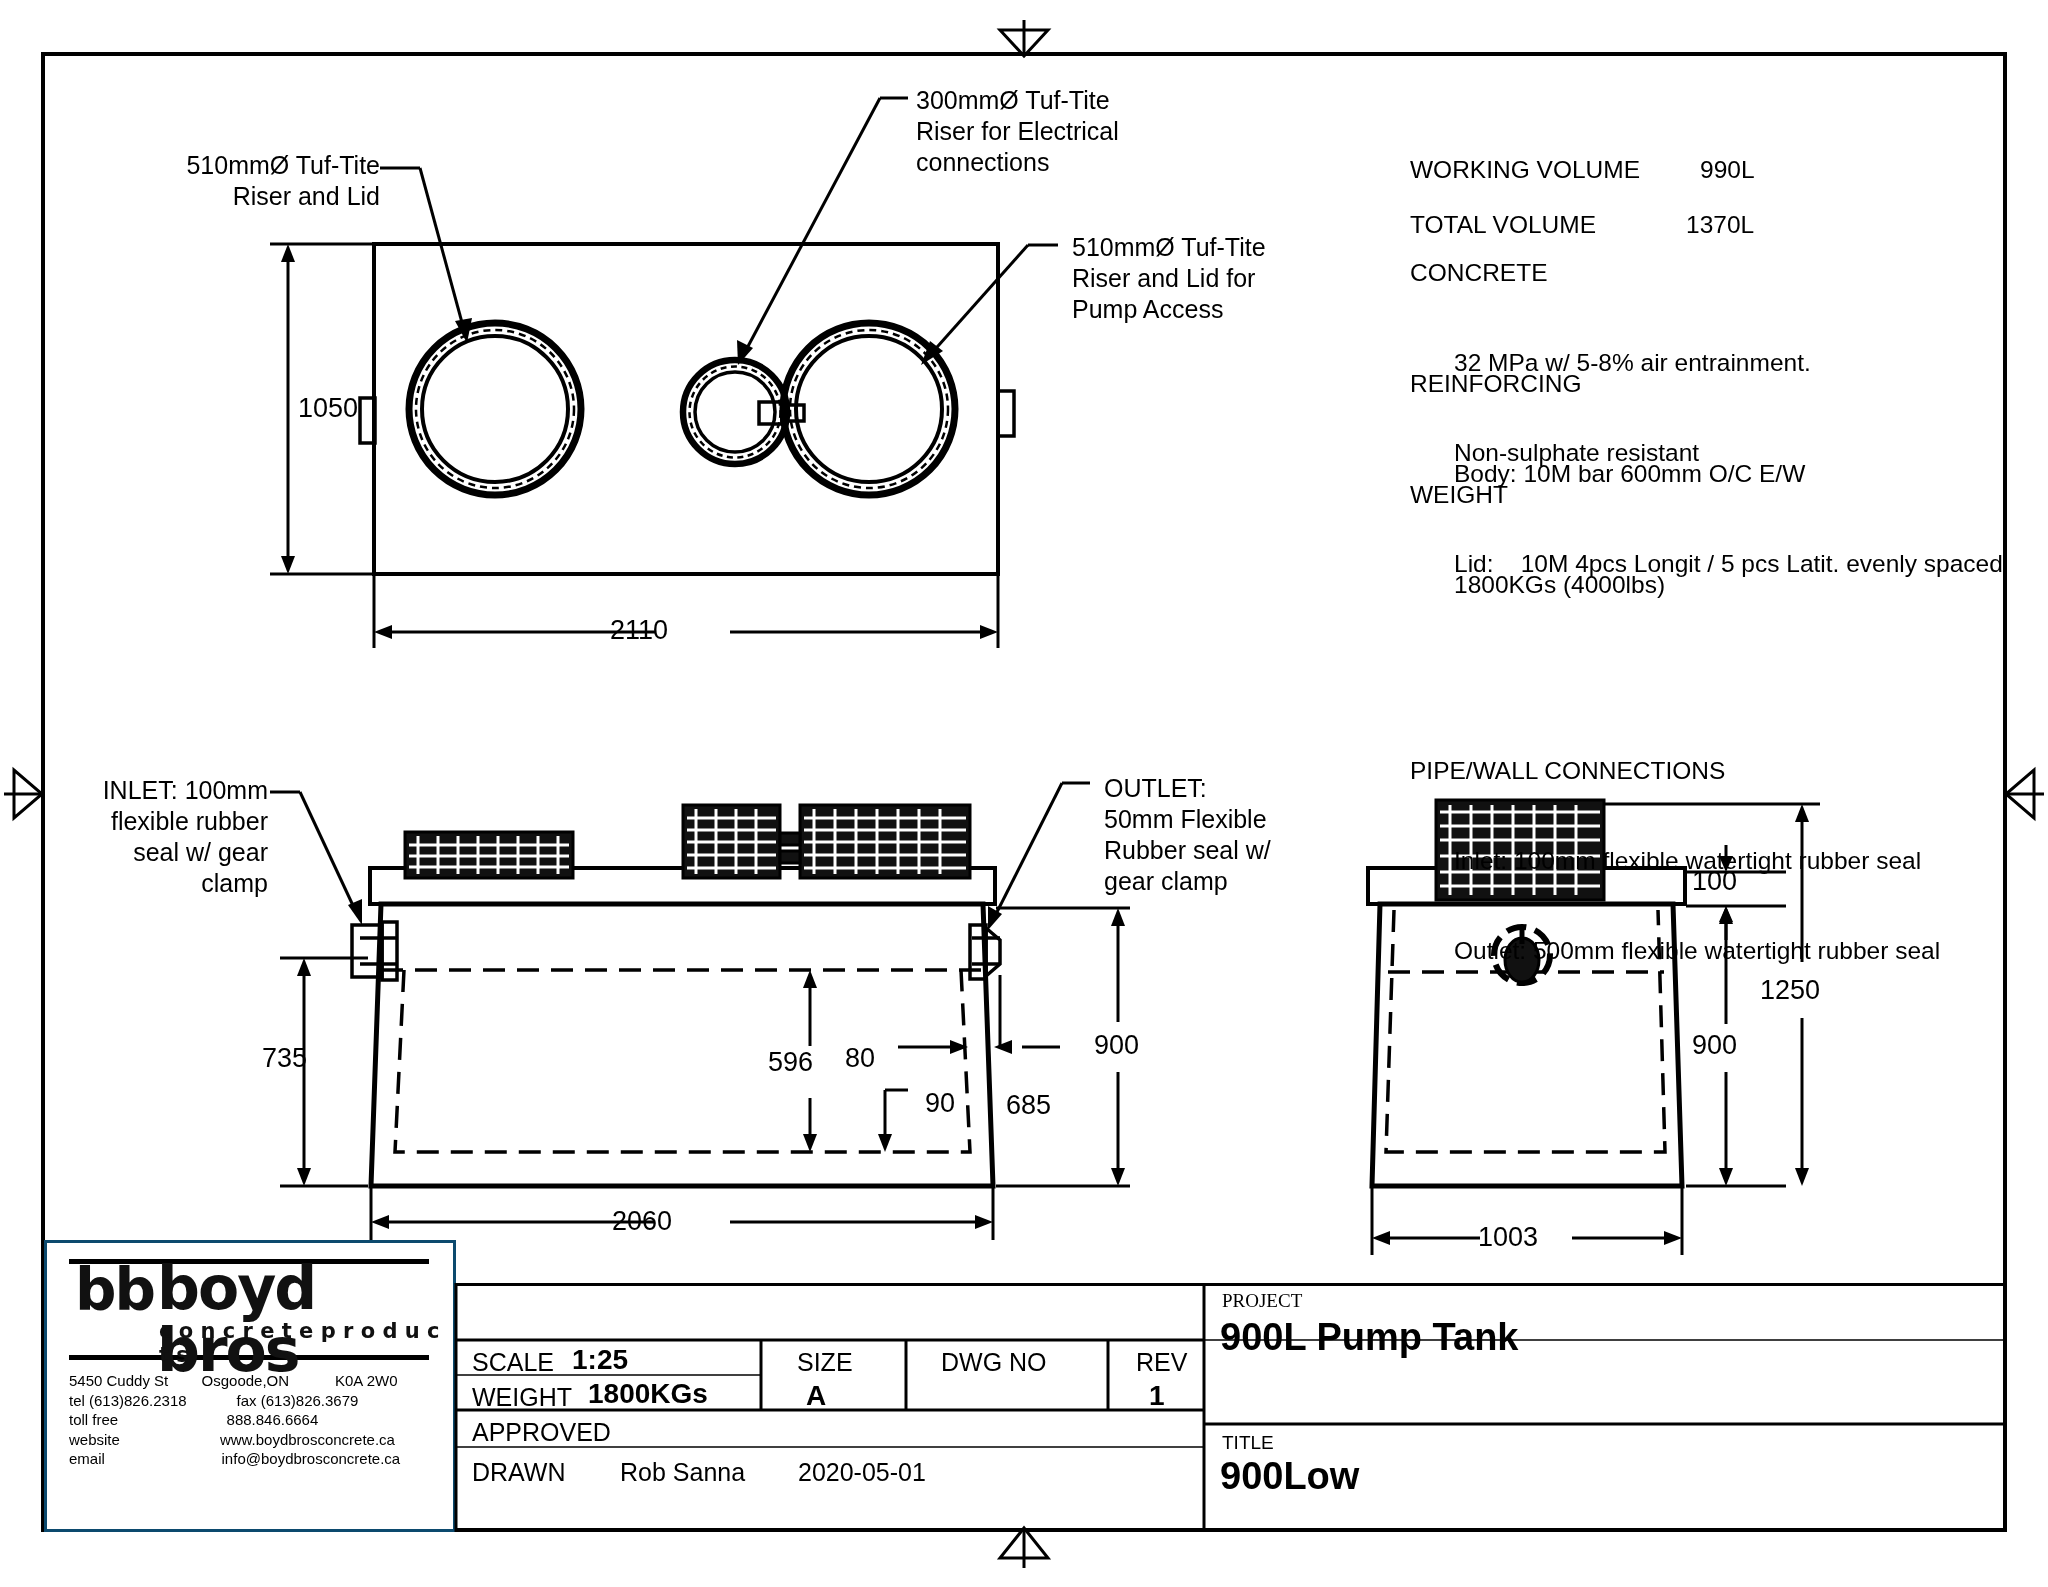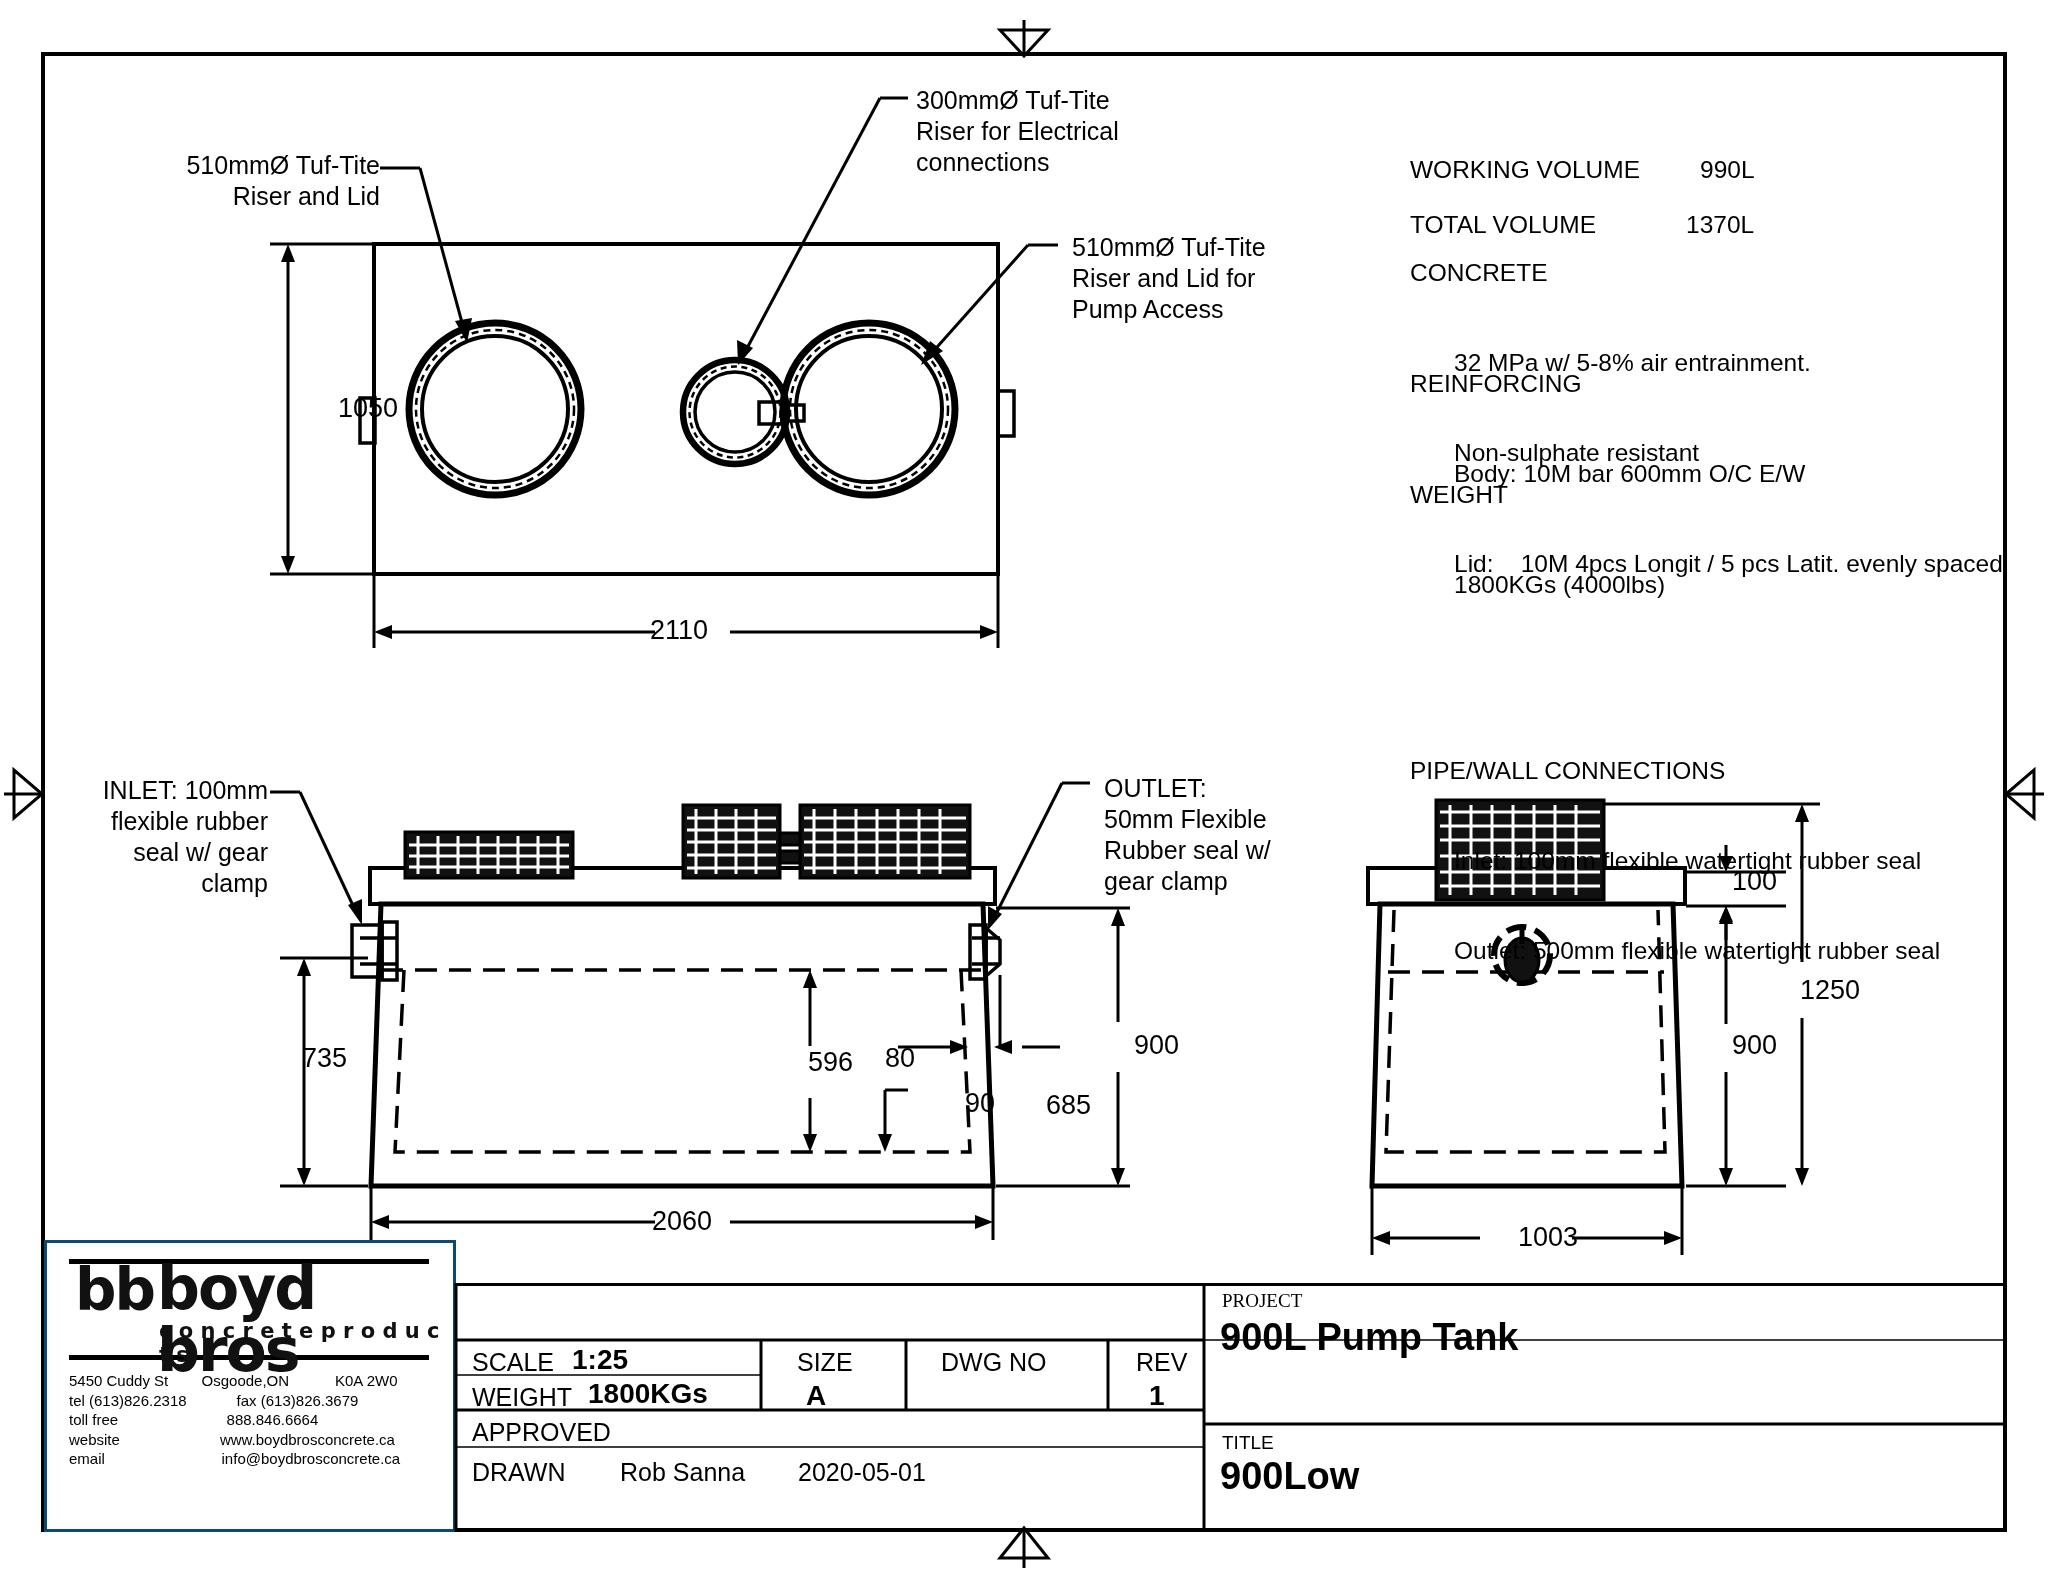--- a/index.html
+++ b/index.html
@@ -41,21 +41,20 @@
     white-space: pre;
   }
   .txt.r { text-align: right; }
 
   .dim {
     position: absolute;
     font-family: "Liberation Sans", sans-serif;
     font-size: 27px;
     color: #000;
     white-space: pre;
-    margin-left: 40px;
   }
 
   .spec {
     position: absolute;
     font-family: "Liberation Sans", sans-serif;
     font-size: 24.5px;
     line-height: 30px;
     color: #000;
     white-space: pre;
   }

